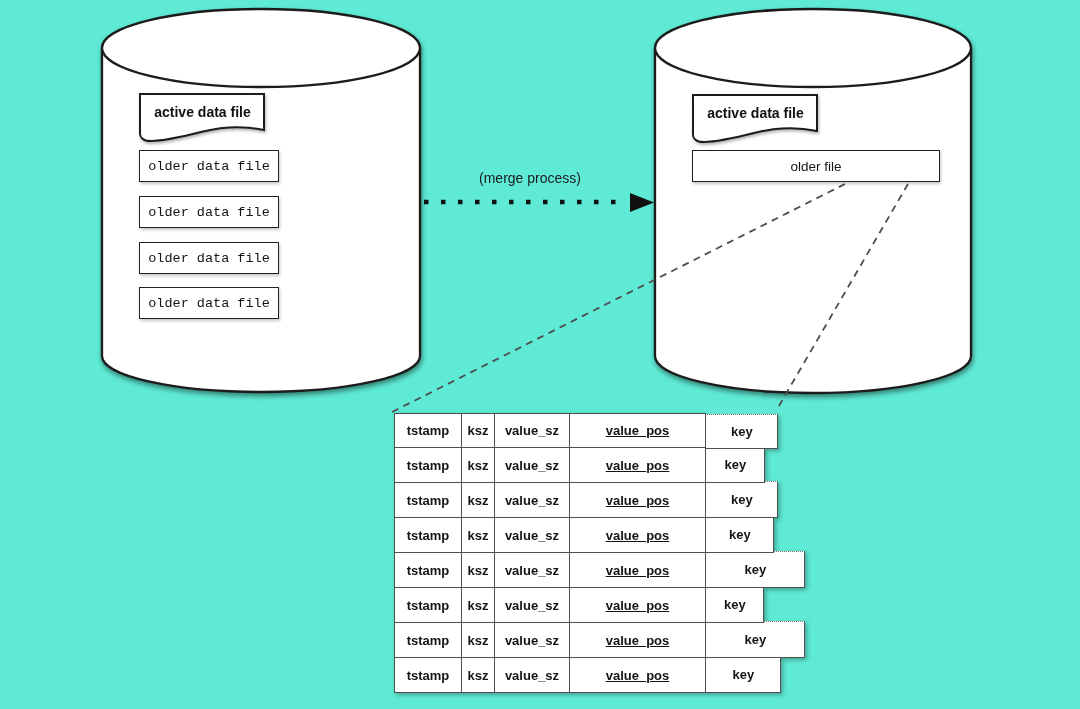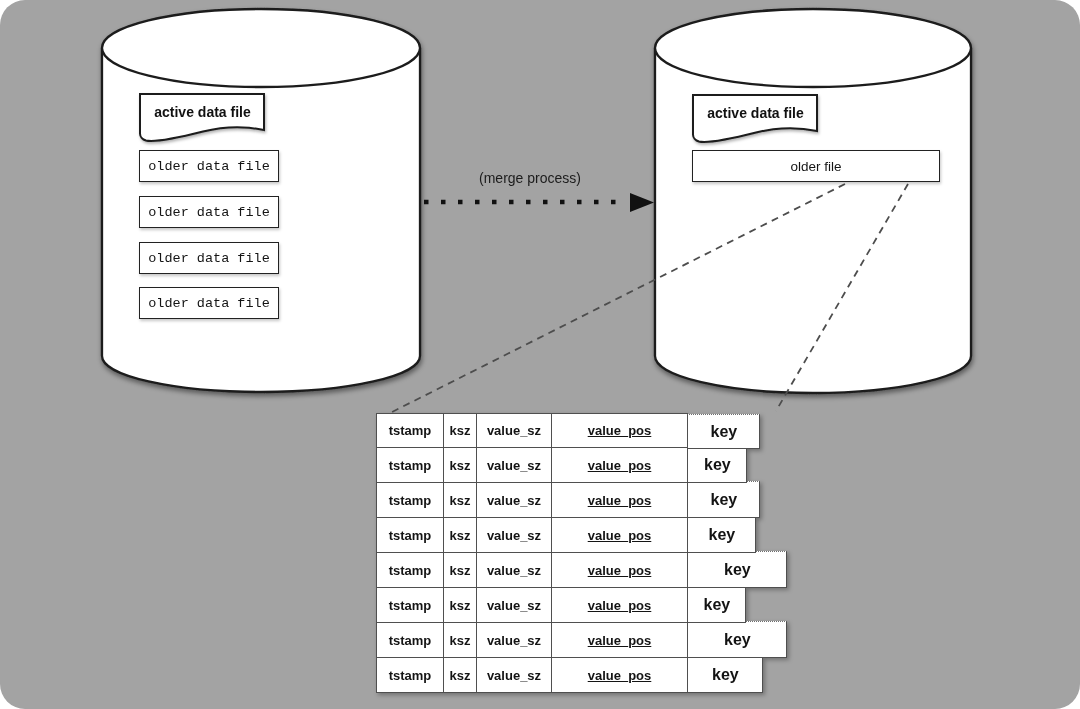--- a/index.html
+++ b/index.html
@@ -1,18 +1,18 @@
 <!DOCTYPE html>
 <html><head>
 <meta charset="utf-8">
 <style>
   html,body{margin:0;padding:0;background:#fff;}
   .canvas{
-    position:relative;width:1080px;height:709px;background:#a3a3a3;overflow:hidden;
-    font-family:"Liberation Sans", sans-serif;color:#141414;border-radius:25px;
+    position:relative;width:1080px;height:709px;background:#5eead4;overflow:hidden;
+    font-family:"Liberation Sans", sans-serif;color:#141414;
   }
   .art{position:absolute;left:0;top:0;width:1080px;height:709px;}
 
   
   .doclabel{
     position:absolute;width:127px;height:34px;display:flex;align-items:center;justify-content:center;
     font-size:14px;font-weight:bold;color:#111;pointer-events:none;
   }
   .doclabel.left{left:139px;top:95px;}
   .doclabel.right{left:692px;top:96px;}
@@ -36,41 +36,41 @@
   .mh-hint{flex:1;}
 
   
   .merge-label{
     position:absolute;left:455px;top:170px;width:150px;text-align:center;
     font-size:14px;color:#1c1c1c;
   }
 
   
   .table-wrap{
-    position:absolute;left:376px;top:413px;width:430px;height:285px;
+    position:absolute;left:394px;top:413px;width:430px;height:285px;
     filter:drop-shadow(2px 2.5px 2px rgba(0,0,0,0.3));
     text-align:center;
   }
   .trow{
     position:absolute;left:0;width:312px;height:35px;box-sizing:border-box;background:#fff;
     border:1.6px solid #4f4f4f;border-top:none;display:flex;
   }
   .trow.first{border-top:1.6px solid #4f4f4f;}
   .r1{top:0;z-index:8}.r2{top:35px;z-index:7}.r3{top:70px;z-index:6}.r4{top:105px;z-index:5}
   .r5{top:140px;z-index:4}.r6{top:175px;z-index:3}.r7{top:210px;z-index:2}.r8{top:245px;z-index:1}
   .tcell{
     display:flex;align-items:center;justify-content:center;height:100%;box-sizing:border-box;
     font-size:13px;font-weight:bold;color:#141414;border-right:1.6px solid #4f4f4f;
   }
   .c-tstamp{width:67px}.c-ksz{width:33px}.c-vsz{width:75px}
   .c-vpos{flex:1;border-right:none;text-decoration:underline;}
   .keycell{
     position:absolute;left:310.4px;top:-1.6px;height:36.6px;box-sizing:border-box;background:#fff;
     border:1.6px solid #4f4f4f;border-top:1.6px dotted #6e6e6e;
-    display:flex;align-items:center;justify-content:center;font-size:16px;font-weight:bold;color:#141414;
+    display:flex;align-items:center;justify-content:center;font-size:13px;font-weight:bold;color:#141414;
   }
   .trow.first .keycell{top:0;height:35px;}
 </style>
 </head>
 <body>
 
 <div class="canvas">
 
   <svg class="art" viewBox="0 0 1080 709">
     <defs>

